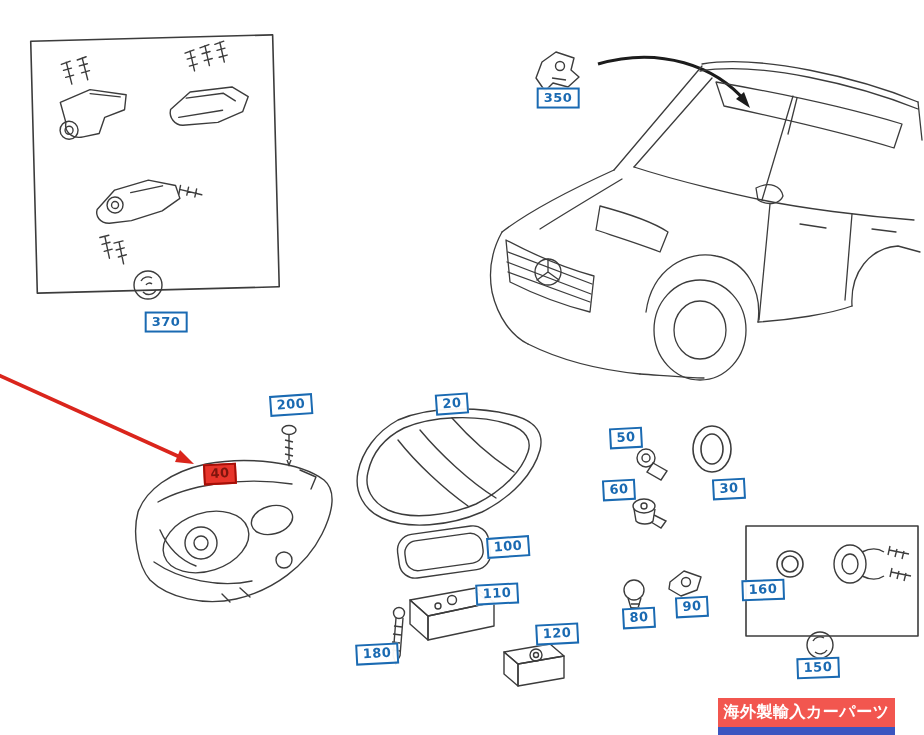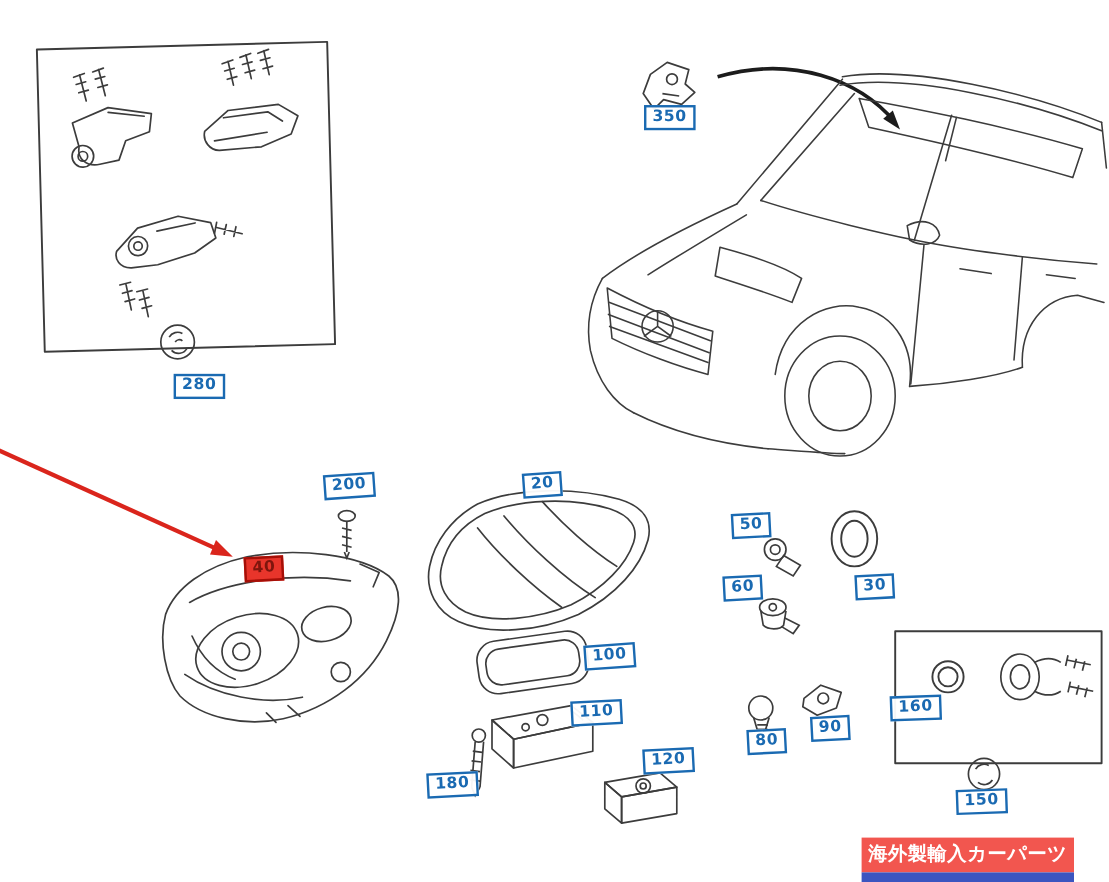--- a/index.html
+++ b/index.html
@@ -238,21 +238,21 @@
       <path d="M890,546 l-2,9 M889,550 l20,4 M897,549 l-2,8 M904,551 l-2,8"></path>
       <path d="M892,568 l-2,9 M891,572 l20,4 M899,571 l-2,8 M906,573 l-2,8"></path>
     </g>
 
     <g fill="none" stroke="#3c3c3c" stroke-width="1.4">
       <circle cx="820" cy="645" r="13"></circle>
       <path d="M813,641 a8,8 0 0 1 11,-3 M827,650 a8,8 0 0 1 -12,2"></path>
     </g>
   </svg>
 
-  <div class="plabel" style="left:166px;top:322px">280</div>
+  <div class="plabel" style="left:166px;top:322px">370</div>
   <div class="plabel" style="left:558px;top:98px">350</div>
   <div class="plabel" style="left:291px;top:405px;transform:translate(-50%,-50%) rotate(-4deg)">200</div>
   <div class="plabel" style="left:452px;top:404px;transform:translate(-50%,-50%) rotate(-4deg)">20</div>
   <div class="plabel" style="left:626px;top:438px;transform:translate(-50%,-50%) rotate(-3deg)">50</div>
   <div class="plabel" style="left:619px;top:490px;transform:translate(-50%,-50%) rotate(-3deg)">60</div>
   <div class="plabel" style="left:729px;top:489px;transform:translate(-50%,-50%) rotate(-3deg)">30</div>
   <div class="plabel" style="left:508px;top:547px;transform:translate(-50%,-50%) rotate(-4deg)">100</div>
   <div class="plabel" style="left:497px;top:594px;transform:translate(-50%,-50%) rotate(-3deg)">110</div>
   <div class="plabel" style="left:377px;top:654px;transform:translate(-50%,-50%) rotate(-3deg)">180</div>
   <div class="plabel" style="left:557px;top:634px;transform:translate(-50%,-50%) rotate(-3deg)">120</div>

